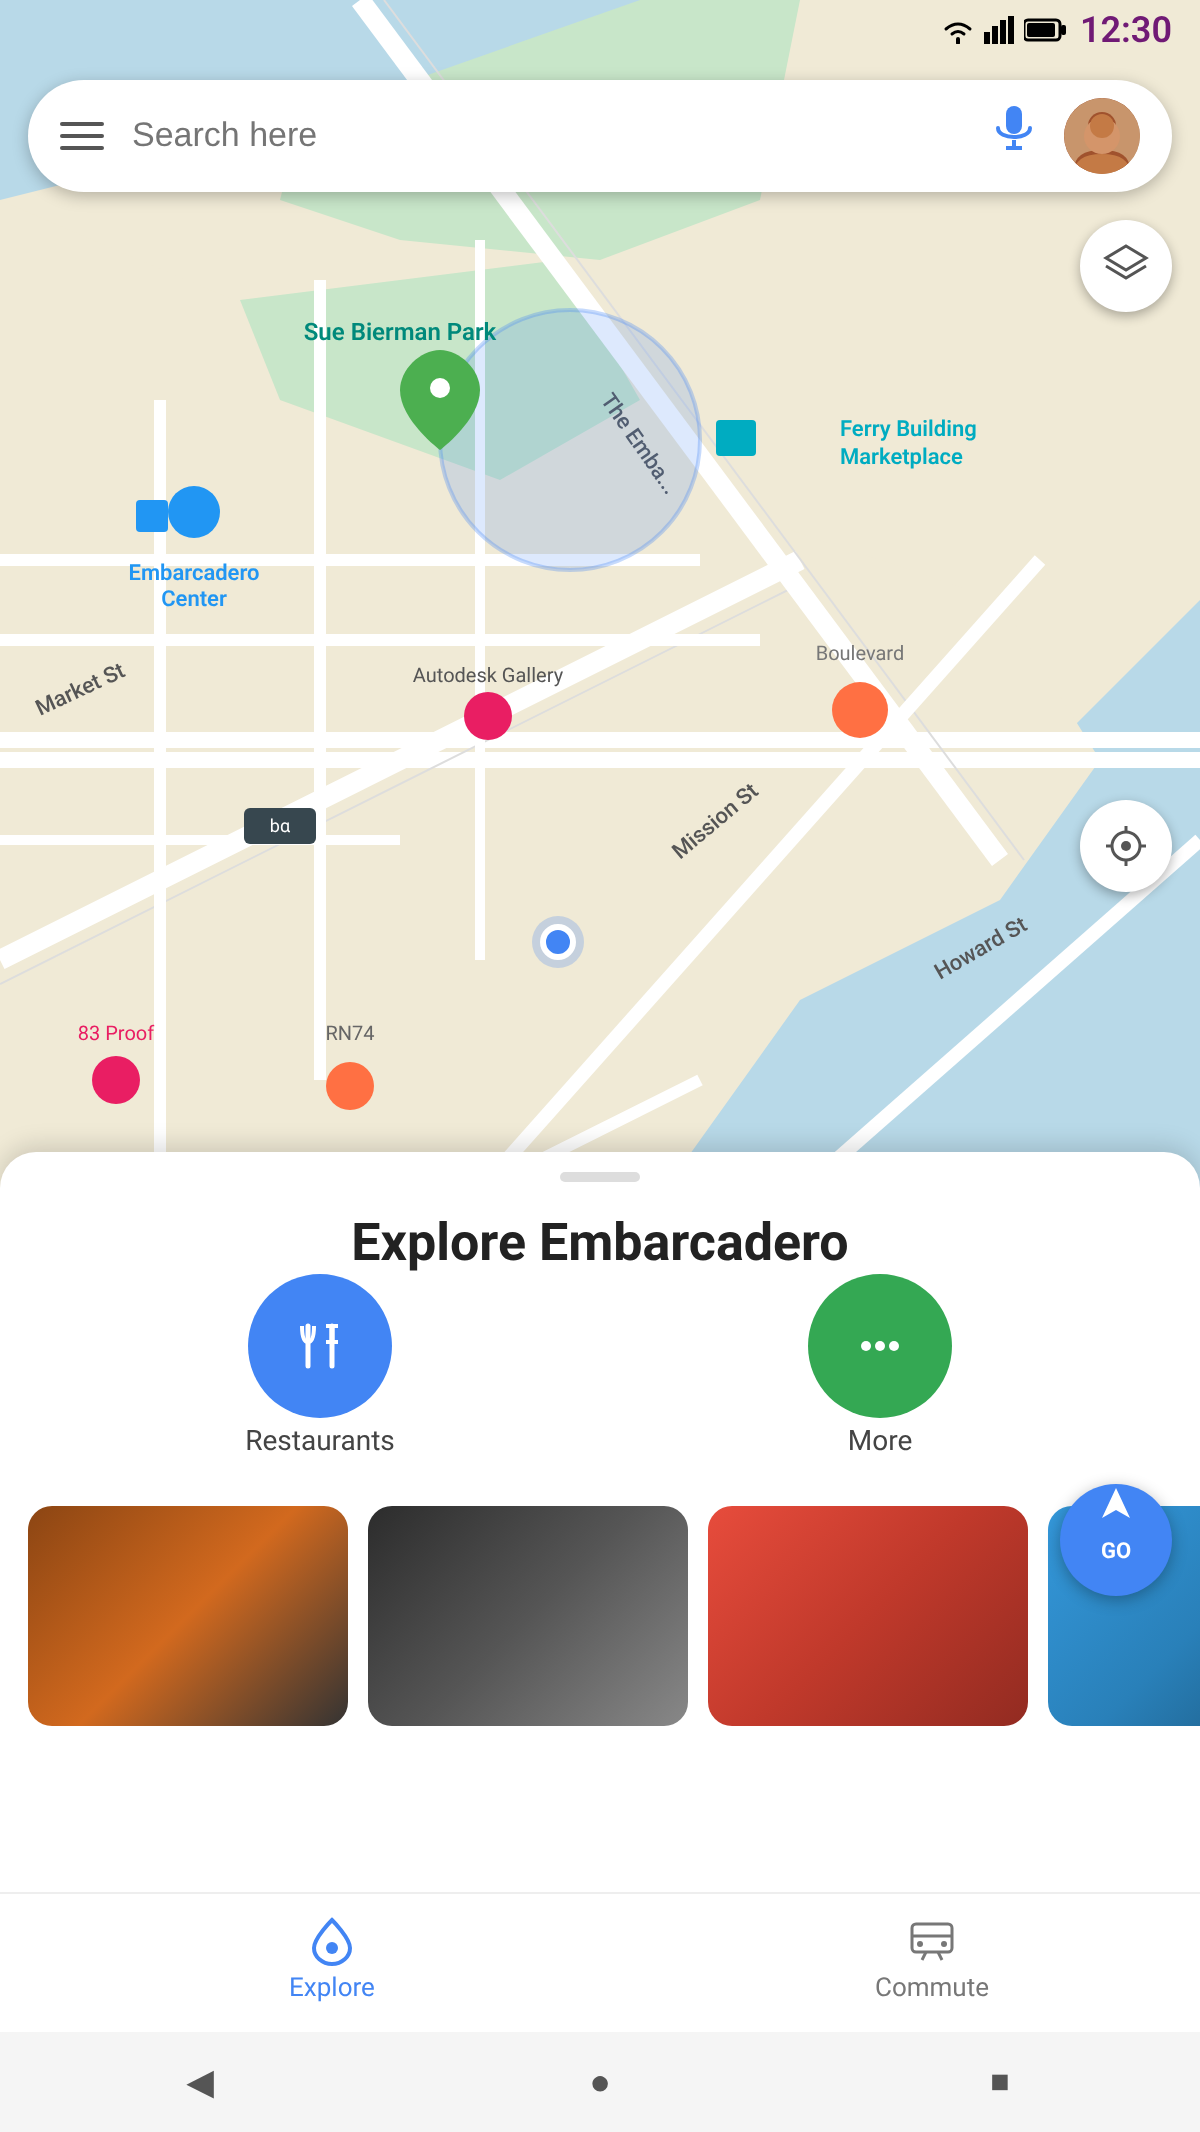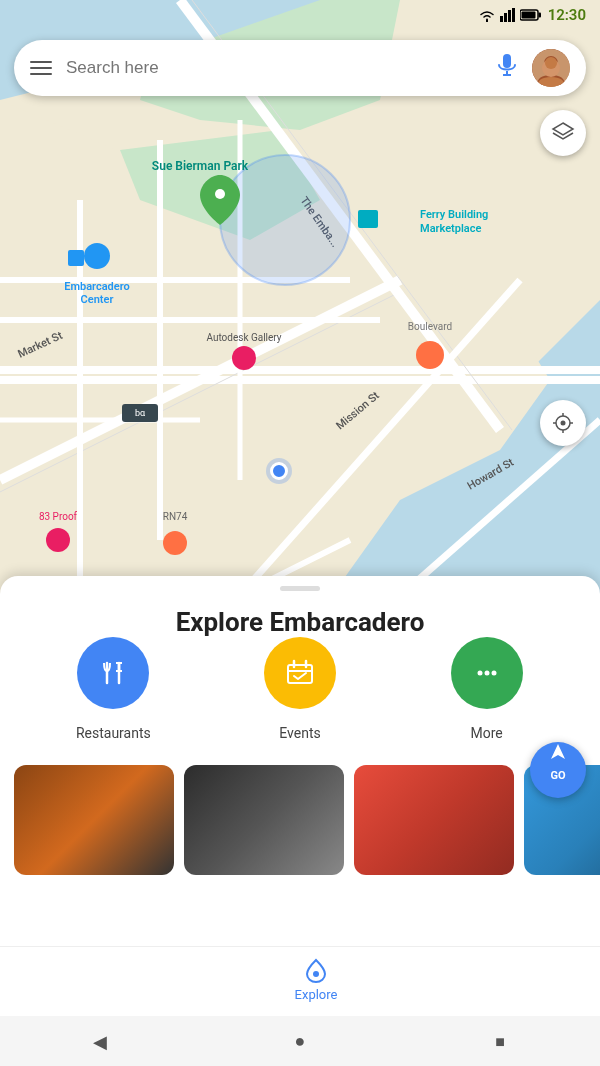--- a/index.html
+++ b/index.html
@@ -18,23 +18,23 @@
       top: 0; left: 0; right: 0;
       height: 30px;
       background: transparent;
       z-index: 100;
       display: flex;
       align-items: center;
       justify-content: flex-end;
       padding: 0 14px;
     }
     .status-time {
-      font-size: 15px;
+      font-size: 18px;
       font-weight: 600;
-      color: #4d7c0f;
+      color: #701a75;
       margin-left: 6px;
     }
     .status-icons {
       display: flex;
       align-items: center;
       gap: 4px;
     }
 
     
     .search-bar-container {
@@ -200,21 +200,21 @@
     .category-row {
       display: flex;
       justify-content: space-around;
       padding: 0 20px;
       margin-bottom: 24px;
     }
     .category-item {
       display: flex;
       flex-direction: column;
       align-items: center;
-      gap: 16px;
+      gap: 4px;
       cursor: pointer;
       width: 100px;
     }
     .category-icon {
       width: 72px;
       height: 72px;
       border-radius: 50%;
       display: flex;
       align-items: center;
       justify-content: center;
@@ -502,32 +502,20 @@
           <line x1="22" y1="6" x2="22" y2="26" stroke="white" stroke-width="2.5" stroke-linecap="round"></line>
           <line x1="22" y1="14" x2="22" y2="6" stroke="white" stroke-width="2.5"></line>
           <line x1="19" y1="6" x2="25" y2="6" stroke="white" stroke-width="2"></line>
           <line x1="19" y1="14" x2="25" y2="14" stroke="white" stroke-width="2"></line>
         </svg>
       </div>
       <span class="category-label">Restaurants</span>
     </div>
 
 
-    <div class="category-item">
-      <div class="category-icon cat-events">
-        <svg width="32" height="32" viewBox="0 0 32 32">
-          <rect x="4" y="8" width="24" height="18" rx="2" stroke="white" stroke-width="2" fill="none"></rect>
-          <line x1="4" y1="14" x2="28" y2="14" stroke="white" stroke-width="2"></line>
-          <path d="M10 4 L10 10" stroke="white" stroke-width="2.5" stroke-linecap="round"></path>
-          <path d="M22 4 L22 10" stroke="white" stroke-width="2.5" stroke-linecap="round"></path>
-          <path d="M10 19 L14 22 L22 16" stroke="white" stroke-width="2" fill="none" stroke-linecap="round" stroke-linejoin="round"></path>
-        </svg>
-      </div>
-      <span class="category-label">Events</span>
-    </div>
 
     <div class="category-item">
       <div class="category-icon cat-more">
         <svg width="32" height="32" viewBox="0 0 32 32">
           <circle cx="9" cy="16" r="2.5" fill="white"></circle>
           <circle cx="16" cy="16" r="2.5" fill="white"></circle>
           <circle cx="23" cy="16" r="2.5" fill="white"></circle>
         </svg>
       </div>
       <span class="category-label">More</span>
@@ -545,20 +533,31 @@
 <div class="bottom-nav" style="bottom: 50px;">
 
   <div class="nav-item">
     <svg width="26" height="26" viewBox="0 0 26 26">
       <path d="M13 3 C13 3 4 12 4 17 C4 21.4 8.1 25 13 25 C17.9 25 22 21.4 22 17 C22 12 13 3 13 3Z" stroke="#4285F4" stroke-width="2" fill="none"></path>
       <circle cx="13" cy="17" r="3" fill="#4285F4"></circle>
     </svg>
     <span class="nav-label active">Explore</span>
   </div>
 
+  <div class="nav-item">
+    <svg width="26" height="26" viewBox="0 0 26 26">
+      <rect x="3" y="5" width="20" height="14" rx="2" stroke="#777" stroke-width="1.5" fill="none"></rect>
+      <line x1="3" y1="11" x2="23" y2="11" stroke="#777" stroke-width="1.5"></line>
+      <line x1="10" y1="19" x2="8" y2="23" stroke="#777" stroke-width="1.5"></line>
+      <line x1="16" y1="19" x2="18" y2="23" stroke="#777" stroke-width="1.5"></line>
+      <circle cx="7" cy="15" r="1.5" fill="#777"></circle>
+      <circle cx="19" cy="15" r="1.5" fill="#777"></circle>
+    </svg>
+    <span class="nav-label">Commute</span>
+  </div>
 
 </div>
 
 <div class="sys-nav">
   <div class="sys-nav-btn">
     <span style="font-size:18px; color:#555;">◀</span>
   </div>
   <div class="sys-nav-btn">
     <span style="font-size:18px; color:#555;">●</span>
   </div>

